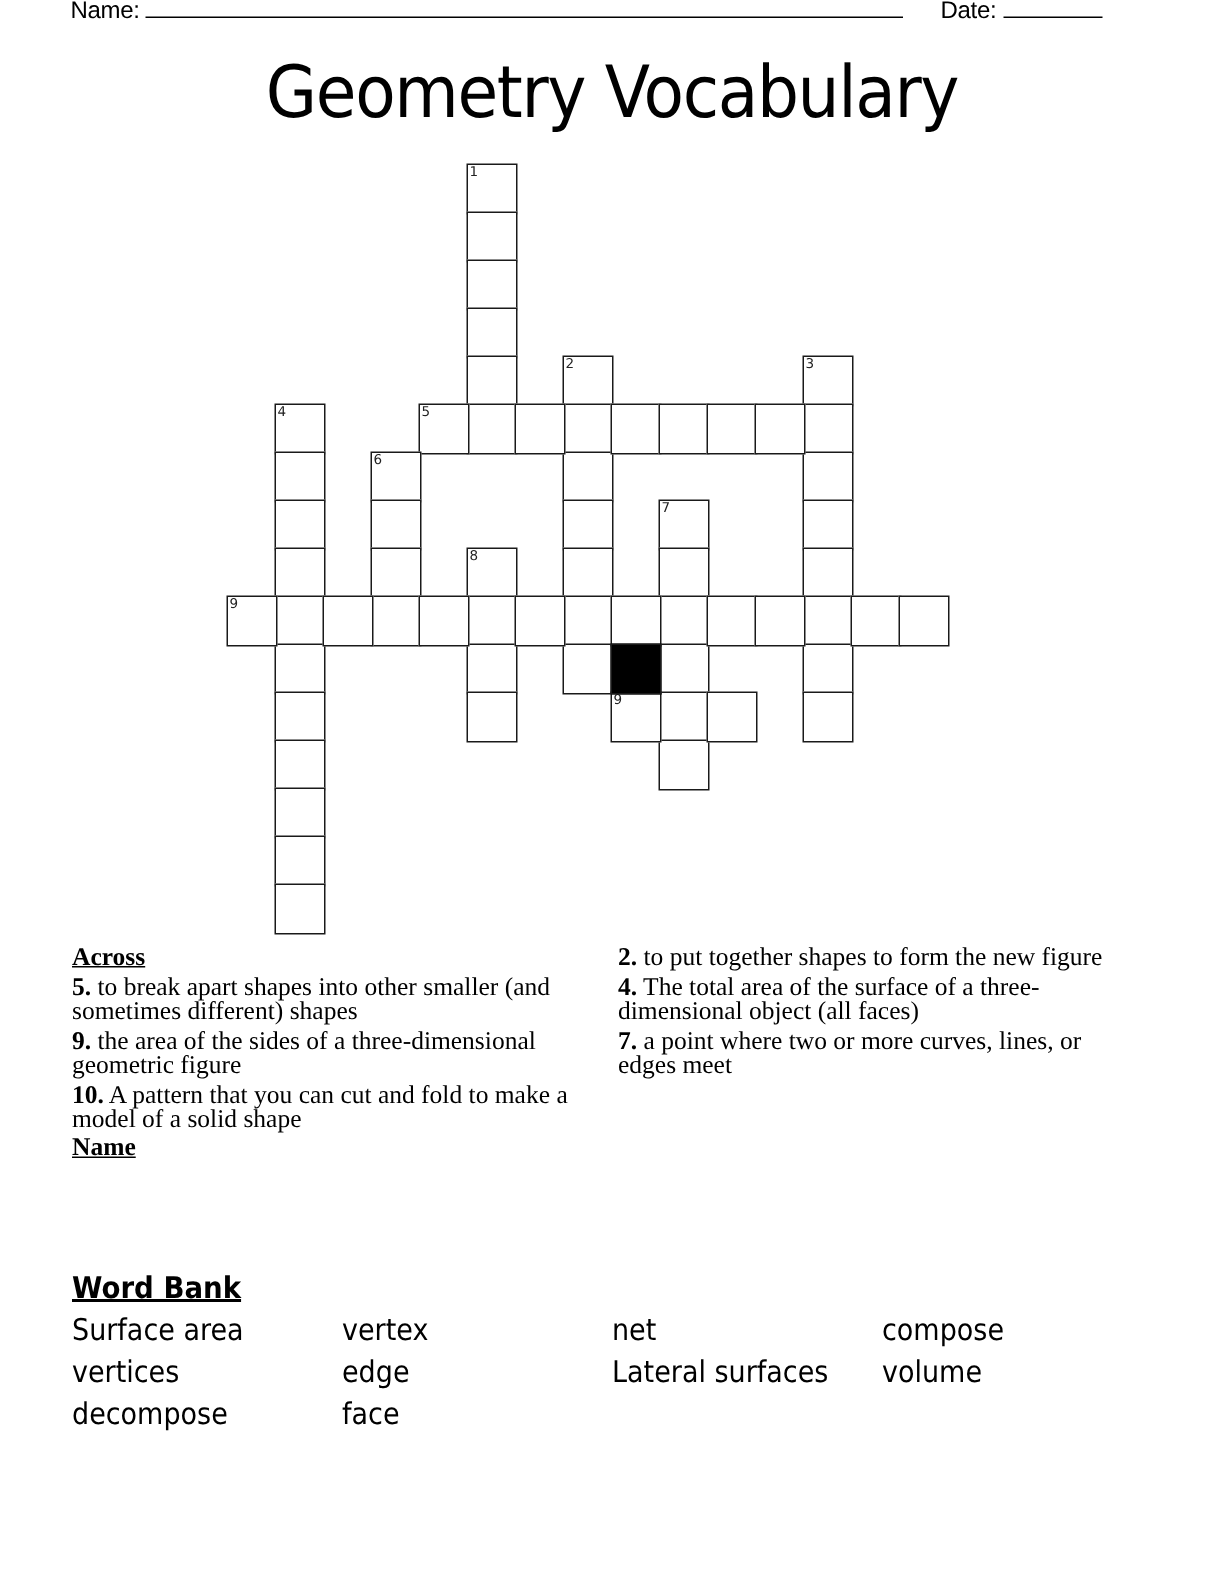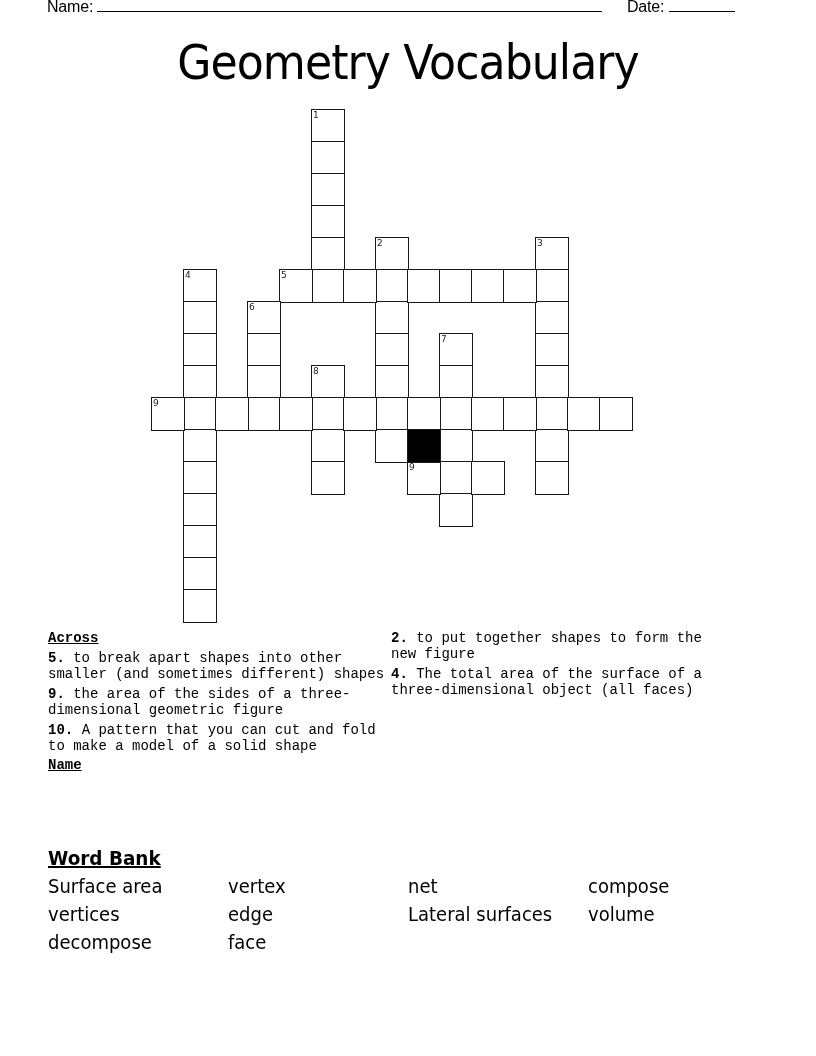--- a/index.html
+++ b/index.html
@@ -6,26 +6,26 @@
   body { width: 816px; height: 1056px; position: relative; overflow: hidden; font-family: "DejaVu Sans", sans-serif; color: #000; }
   .hdr { position: absolute; top: -3px; font-family: "Liberation Sans", sans-serif; font-size: 16px; letter-spacing: -0.2px; }
   .hdr .line { display: inline-block; border-bottom: 1px solid #000; height: 14px; vertical-align: baseline; }
   #name-wrap { left: 47px; }
   #date-wrap { left: 627px; }
   .title { position: absolute; top: 34px; left: 0; width: 816px; text-align: center; font-family: "DejaVu Sans", sans-serif; font-size: 48px; font-weight: 400; letter-spacing: -1px; transform: scaleX(0.92); }
   #grid { position: absolute; left: 0; top: 0; width: 816px; height: 630px; }
   .cell { position: absolute; width: 32px; height: 32px; box-sizing: border-box; border: 1.5px solid #1a1a1a; background: #fff; margin-left: -1px; margin-top: -1px; width: 33.5px; height: 33.5px; }
   .cell.black { background: #000; }
   .cell .num { position: absolute; left: 1px; top: 0px; font-size: 9px; font-family: "DejaVu Sans", sans-serif; line-height: 10px; color: #222; }
-  .clues { position: absolute; font-family: Liberation Mono, monospace; font-size: 14px; line-height: 16px; }
+  .clues { position: absolute; font-family: Liberation Serif, serif; font-size: 17px; line-height: 16px; }
   .clues .heading { font-weight: bold; text-decoration: underline; margin-bottom: 4px; }
   .clues .clue { margin-bottom: 4px; }
   .clues .clue b { font-weight: bold; }
   #clues-left { left: 48px; top: 630px; width: 340px; }
-  #clues-right { left: 391px; top: 630px; width: 340px; }
+  #clues-right { left: 412px; top: 630px; width: 340px; }
   .wb-heading { position: absolute; left: 48px; top: 846px; font-size: 20px; font-weight: bold; text-decoration: underline; font-family: "DejaVu Sans", sans-serif; transform-origin: left; transform: scaleX(0.92); }
   .wb-word { position: absolute; font-size: 20px; font-family: "DejaVu Sans", sans-serif; transform-origin: left; transform: scaleX(0.9); white-space: nowrap; }
 </style>
 </head>
 <body>
 
 <div id="name-wrap" class="hdr">
   <span>Name:</span>
   <span class="line" style="width:505px;"></span>
 </div>
@@ -127,20 +127,21 @@
   <div class="heading">Across</div>
   <div class="clue"><b>5.</b> <span>to break apart shapes into other smaller (and sometimes different) shapes</span></div>
   <div class="clue"><b>9.</b> <span>the area of the sides of a three-dimensional geometric figure</span></div>
   <div class="clue" style="margin-bottom:3px;"><b>10.</b> <span>A pattern that you can cut and fold to make a model of a solid shape</span></div>
   <div class="heading" style="margin-bottom:3px;">Name</div>
 </div>
 
 <div id="clues-right" class="clues">
   <div class="clue"><b>2.</b> <span>to put together shapes to form the new figure</span></div>
   <div class="clue"><b>4.</b> <span>The total area of the surface of a three-dimensional object (all faces)</span></div>
+  <div class="clue"><b>7.</b> <span>a point where two or more curves, lines, or edges meet</span></div>
 </div>
 
 <div class="wb-heading">Word Bank</div>
 <div class="wb-word" style="left:48px; top:874px;">Surface area</div>
 <div class="wb-word" style="left:228px; top:874px;">vertex</div>
 <div class="wb-word" style="left:408px; top:874px;">net</div>
 <div class="wb-word" style="left:588px; top:874px;">compose</div>
 <div class="wb-word" style="left:48px; top:902px;">vertices</div>
 <div class="wb-word" style="left:228px; top:902px;">edge</div>
 <div class="wb-word" style="left:408px; top:902px;">Lateral surfaces</div>

